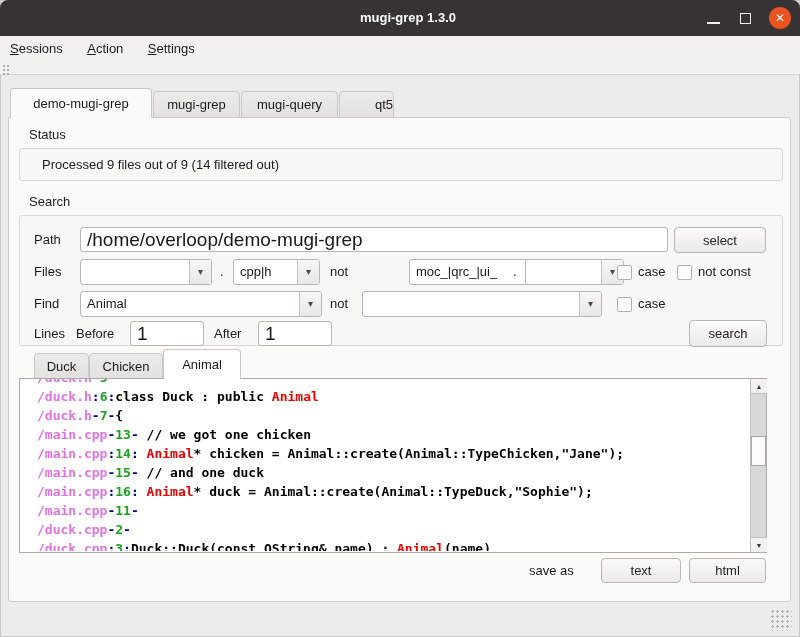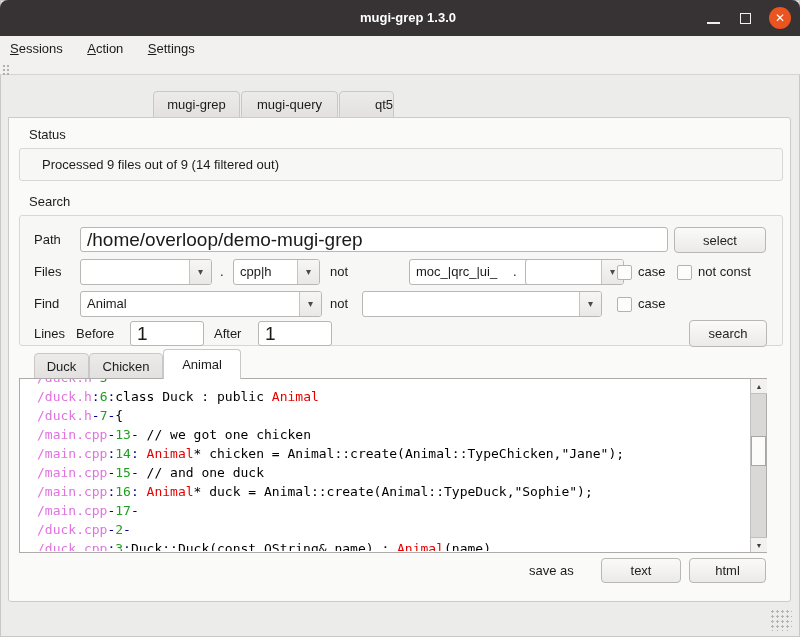--- a/index.html
+++ b/index.html
@@ -62,21 +62,21 @@
   
   .rtab { position:absolute; font-size:13px; color:#1c1c1c; text-align:center;
           background:linear-gradient(#ecebea,#e2e1e0); border:1px solid #c9c8c6; border-radius:4px 4px 0 0; }
   .rtab.active { background:#ffffff; border-bottom:none; z-index:4; }
 
   .results { position:absolute; left:10px; top:260px; width:748px; height:175px; background:#ffffff;
              border:1px solid #aeacaa; z-index:3; }
   .results-viewport { position:absolute; left:1px; top:0px; right:17px; bottom:1px; overflow:hidden; }
   .results-inner { margin-top:-11px; padding-left:16px; }
   .rline { height:19px; line-height:19px; font-family:"DejaVu Sans Mono","Liberation Mono",monospace;
-           font-size:13px; white-space:pre; }
+           font-size:13px; white-space:pre;font-weight:bold; }
   .rp { color:var(--c-path,#e072e0); }
   .rs { color:var(--c-separator,#00008b); }
   .rn { color:var(--c-line_number,#1ea01e); }
   .rt { color:var(--c-text,#000000); }
   .rm { color:var(--c-match,#e80000); }
 
   .vscroll { position:absolute; right:0; top:0; bottom:0; width:16px; background:#d9d8d6; border-left:1px solid #c2c0be; }
   .scroll-btn { position:absolute; left:0; width:16px; height:15px; background:#f2f1f0; text-align:center;
                 font-size:7px; line-height:15px; color:#3c3c3c; }
   .scroll-btn.up { top:0; border-bottom:1px solid #c2c0be; }
@@ -107,20 +107,23 @@
 
   <div class="menubar">
     <div class="menu-item">Sessions</div>
     <div class="menu-item">Action</div>
     <div class="menu-item">Settings</div>
   </div>
   <div class="toolstrip">
     <div class="tool-grip"></div>
   </div>
 
+  <div class="tab active" style="left:10px; top:88px; width:142px; height:30px; line-height:29px;">
+    <span class="tab-label">demo-mugi-grep</span>
+  </div>
   <div class="tab" style="left:153px; top:91px; width:87px; height:27px; line-height:26px;">
     <span class="tab-label">mugi-grep</span>
   </div>
   <div class="tab" style="left:241px; top:91px; width:97px; height:27px; line-height:26px;">
     <span class="tab-label">mugi-query</span>
   </div>
   <div class="tab" style="left:339px; top:91px; width:55px; height:27px; line-height:26px;text-align:right;">
     <span class="tab-label">qt5</span>
   </div>
 
@@ -213,21 +216,21 @@
     <div class="results">
       <div class="results-viewport">
         <div class="results-inner" style="--c-path: #e072e0; --c-separator: #00008b; --c-line_number: #1ea01e; --c-text: #000000; --c-match: #e80000;">
             <div class="rline"><span class="rp">/duck.h</span><span class="rs">-</span><span class="rn">5</span><span class="rs">-</span></div>
             <div class="rline"><span class="rp">/duck.h</span><span class="rs">:</span><span class="rn">6</span><span class="rs">:</span><span class="rt">class Duck : public </span><span class="rm">Animal</span></div>
             <div class="rline"><span class="rp">/duck.h</span><span class="rs">-</span><span class="rn">7</span><span class="rs">-</span><span class="rt">{</span></div>
             <div class="rline"><span class="rp">/main.cpp</span><span class="rs">-</span><span class="rn">13</span><span class="rs">-</span><span class="rt"> // we got one chicken</span></div>
             <div class="rline"><span class="rp">/main.cpp</span><span class="rs">:</span><span class="rn">14</span><span class="rs">:</span><span class="rt"> </span><span class="rm">Animal</span><span class="rt">* chicken = Animal::create(Animal::TypeChicken,"Jane");</span></div>
             <div class="rline"><span class="rp">/main.cpp</span><span class="rs">-</span><span class="rn">15</span><span class="rs">-</span><span class="rt"> // and one duck</span></div>
             <div class="rline"><span class="rp">/main.cpp</span><span class="rs">:</span><span class="rn">16</span><span class="rs">:</span><span class="rt"> </span><span class="rm">Animal</span><span class="rt">* duck = Animal::create(Animal::TypeDuck,"Sophie");</span></div>
-            <div class="rline"><span class="rp">/main.cpp</span><span class="rs">-</span><span class="rn">17</span><span class="rs">-</span></div>
+            <div class="rline"><span class="rp">/main.cpp</span><span class="rs">-</span><span class="rn">11</span><span class="rs">-</span></div>
             <div class="rline"><span class="rp">/duck.cpp</span><span class="rs">-</span><span class="rn">2</span><span class="rs">-</span></div>
             <div class="rline"><span class="rp">/duck.cpp</span><span class="rs">:</span><span class="rn">3</span><span class="rs">:</span><span class="rt">Duck::Duck(const QString&amp; name) : </span><span class="rm">Animal</span><span class="rt">(name)</span></div>
           </div>
       </div>
       <div class="vscroll">
         <div class="scroll-btn up"><span>▲</span></div>
         <div class="scroll-thumb"></div>
         <div class="scroll-btn down"><span>▼</span></div>
       </div>
     </div>

